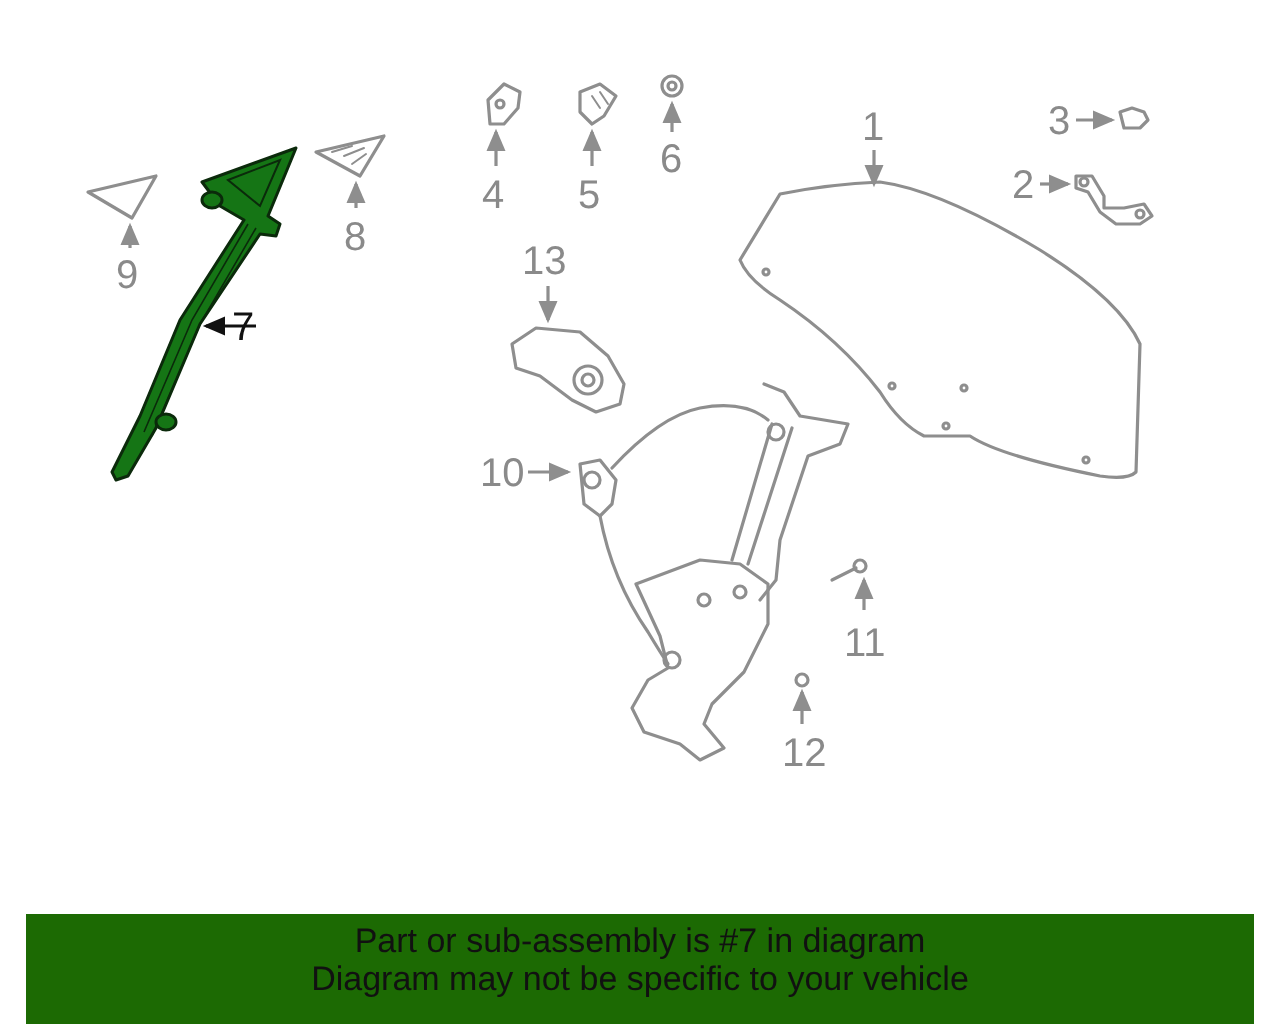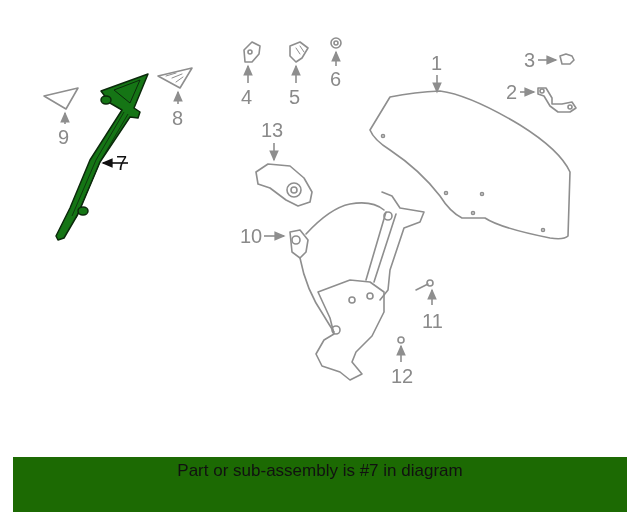--- a/index.html
+++ b/index.html
@@ -128,13 +128,14 @@
 
   <g>
     <circle class="gray" cx="401" cy="340" r="3"></circle>
     <line class="arr" x1="401" y1="362" x2="401" y2="346" marker-end="url(#ah)"></line>
     <text class="lbl" x="391" y="383">12</text>
   </g>
 </svg>
 
 <div id="footer">
   <div>Part or sub-assembly is #7 in diagram</div>
+  <div>Diagram may not be specific to your vehicle</div>
 </div>
 
 </body></html>

